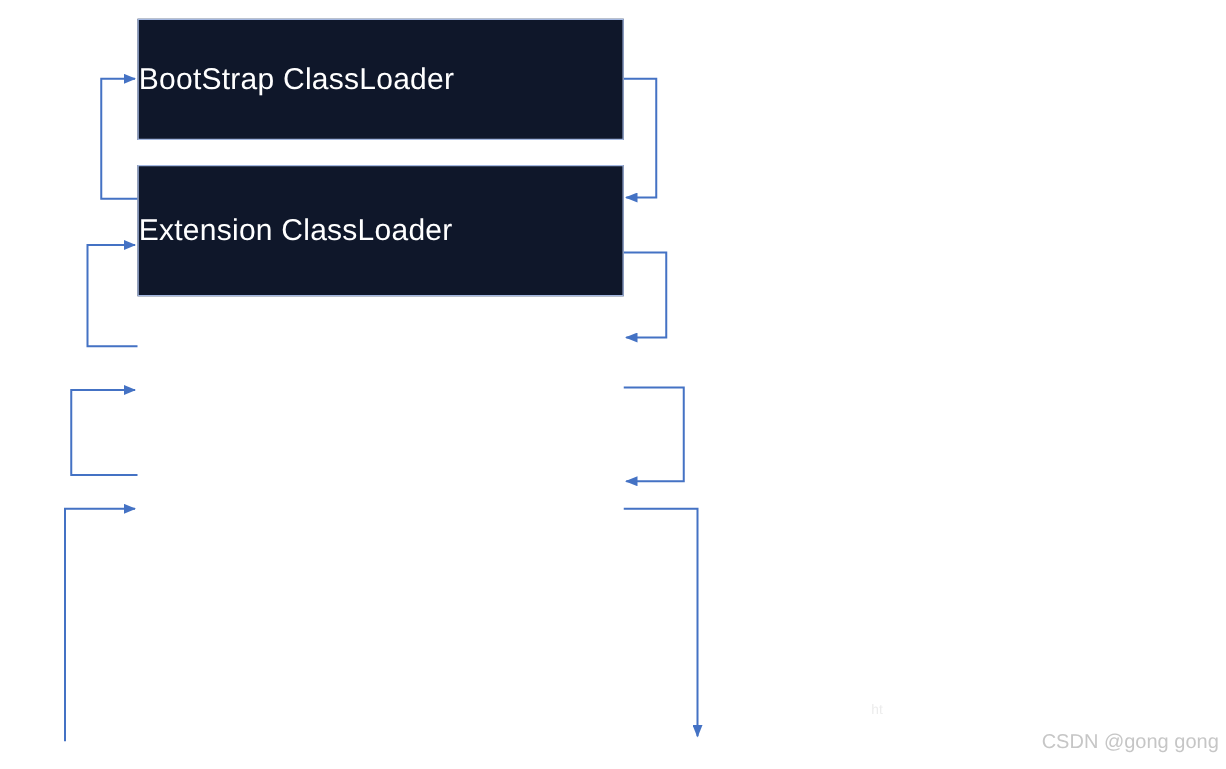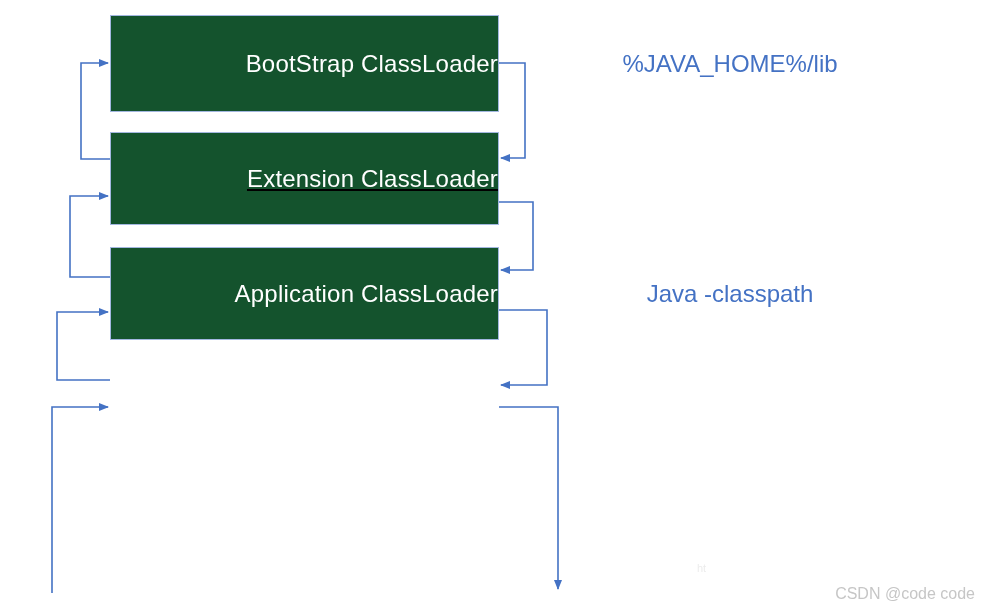--- a/index.html
+++ b/index.html
@@ -10,33 +10,33 @@
     overflow:hidden;
     font-family:"Liberation Sans", sans-serif;
   }
   .arrow-layer{
     position:absolute;left:0;top:0;width:981px;height:615px;
   }
   .cl-box{
     position:absolute;
     left:110px;
     width:389px;
-    background:#14532d;
+    background:#0f172a;
     border:1px solid #a3b7e0;
     box-sizing:border-box;
-    display:flex;align-items:center;justify-content:flex-end;
+    display:flex;align-items:center;justify-content:flex-start;
   }
   .cl-box .box-label{
     color:#ffffff;
     font-size:24px;
     letter-spacing:0.2px;
     white-space:nowrap;
   }
   .box-1{top:15px;height:97px;}
-  .box-2{top:132px;height:93px;text-decoration:underline;}
+  .box-2{top:132px;height:105px;}
   .box-3{top:247px;height:93px;}
   .box-4{top:362px;height:93px;}
   .side-label{
     position:absolute;
     left:560px;width:340px;
     text-align:center;
     color:#4472c4;
     font-size:24px;
     line-height:30px;
     white-space:nowrap;
@@ -80,24 +80,19 @@
     <polyline points="499,310 547,310 547,385 501,385" fill="none" stroke="#4472c4" stroke-width="1.6" marker-end="url(#ah)"></polyline>
     <polyline points="499,407 558,407 558,589" fill="none" stroke="#4472c4" stroke-width="1.6" marker-end="url(#ah)"></polyline>
   </svg>
 
   <div class="cl-box box-1">
     <span class="box-label">BootStrap ClassLoader</span>
   </div>
   <div class="cl-box box-2">
     <span class="box-label">Extension ClassLoader</span>
   </div>
-  <div class="cl-box box-3">
-    <span class="box-label">Application ClassLoader</span>
-  </div>
 
-  <div class="side-label side-label-1">%JAVA_HOME%/lib</div>
-  <div class="side-label side-label-3">Java -classpath</div>
 
   <div class="faint-text">ht</div>
 
-  <div class="watermark">CSDN @code code</div>
+  <div class="watermark">CSDN @gong gong</div>
 
 </div>
 
 </body></html>

